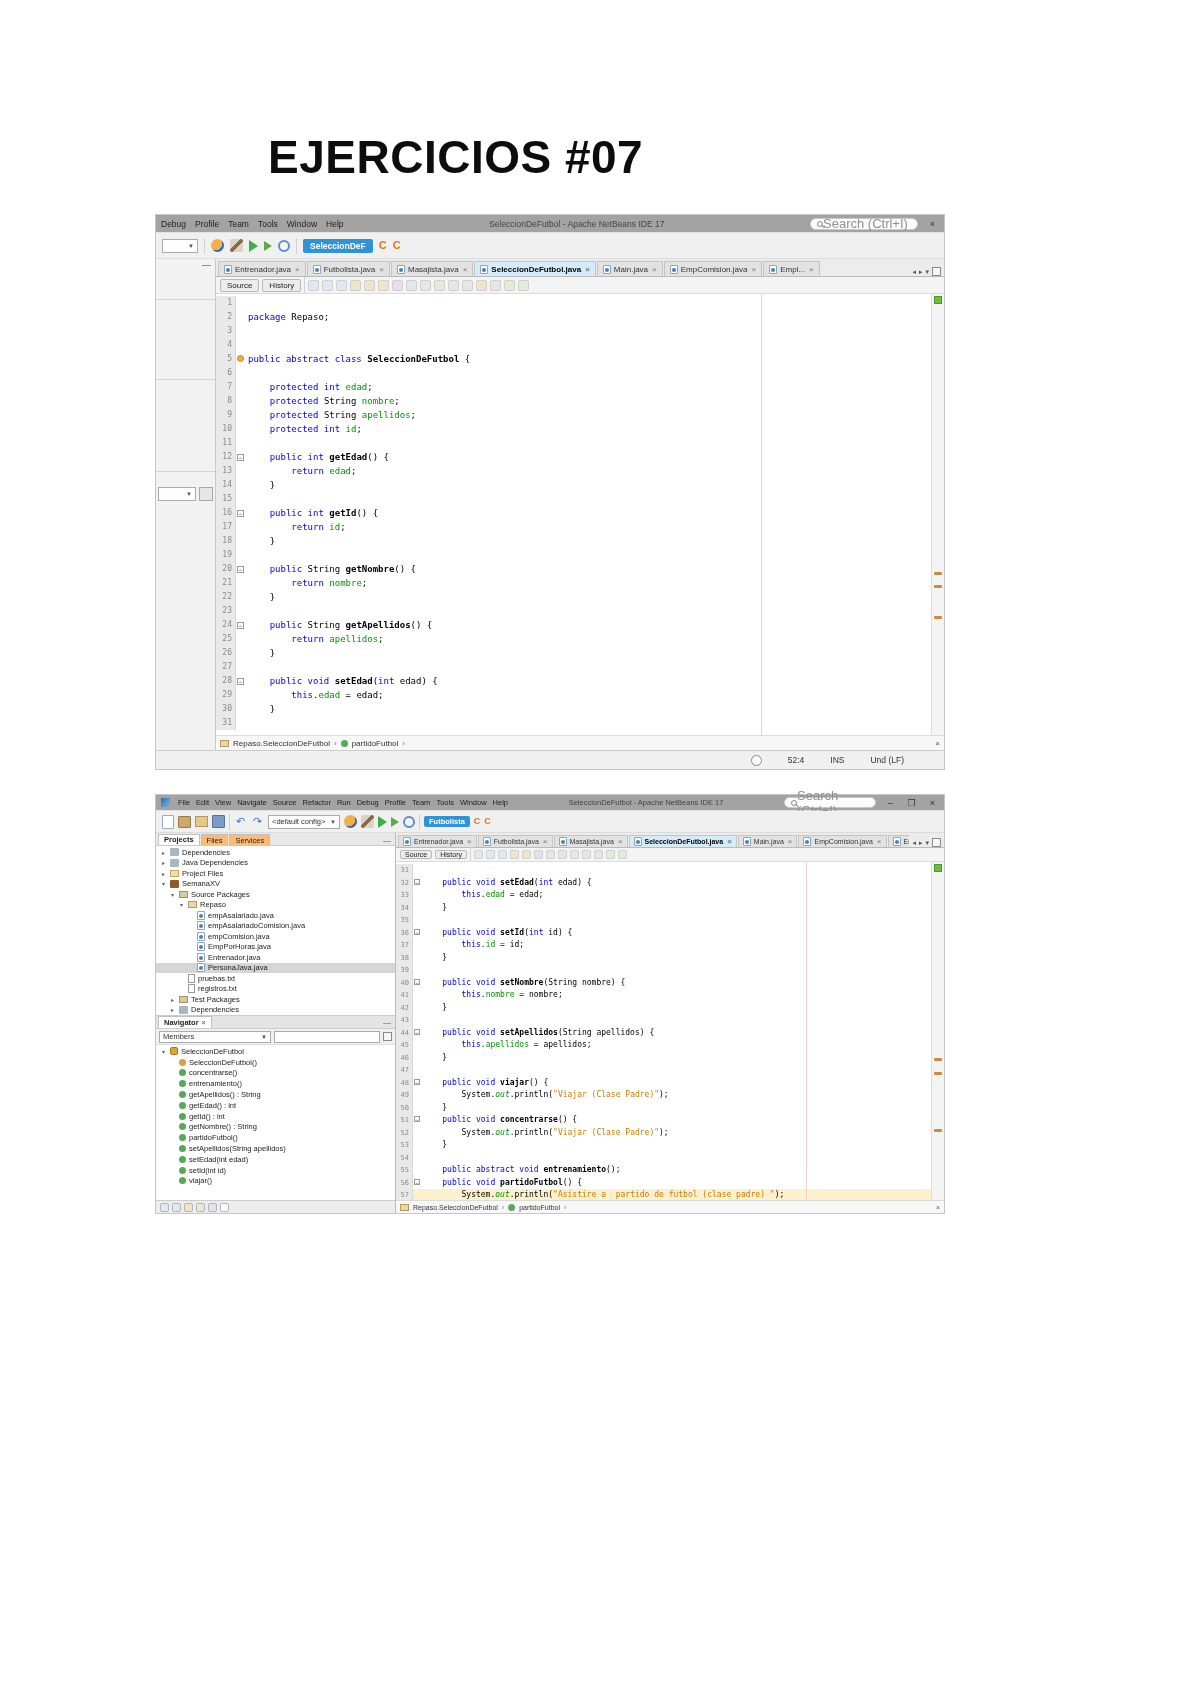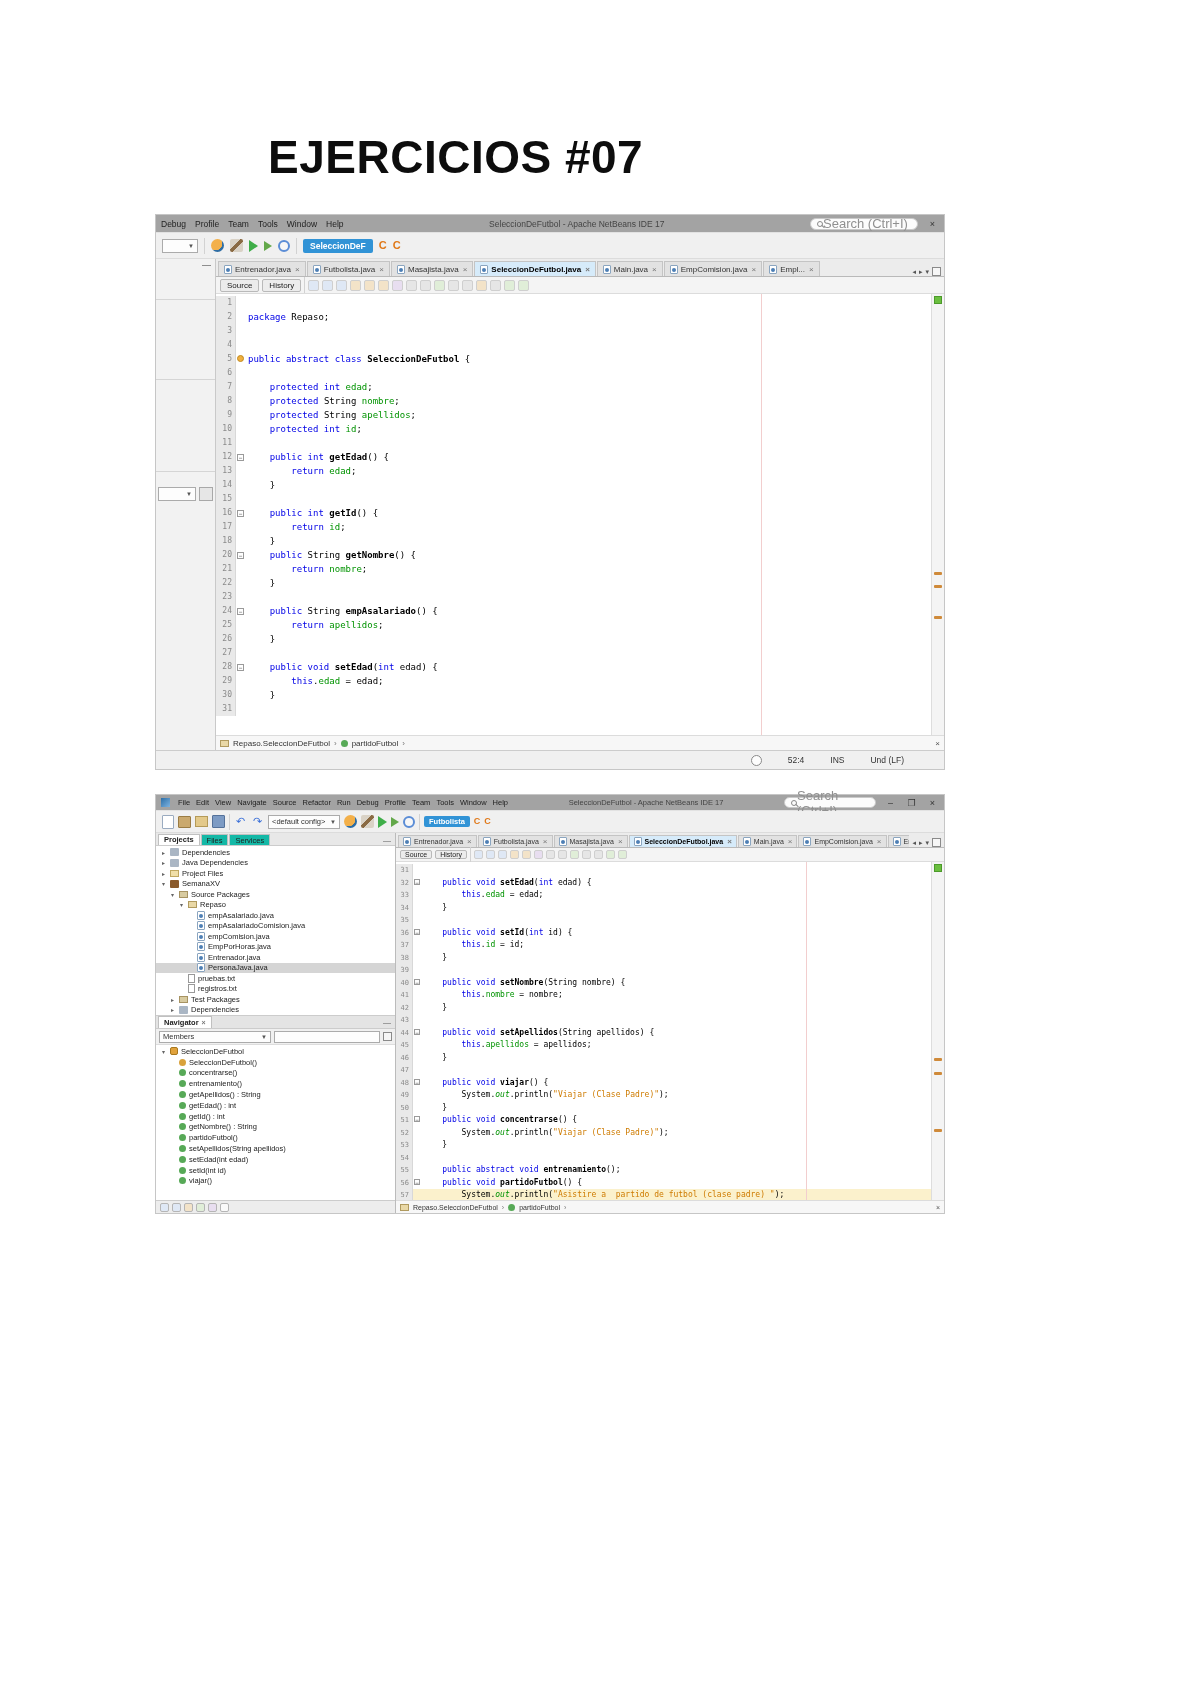--- a/index.html
+++ b/index.html
@@ -115,21 +115,21 @@
   .s2 .crumbbar { height:13px; font-size:7px; }
   .crumb-sep { color:#777; }
   .crumb-x { margin-left:auto; color:#555; }
 
   .statusbar { height:19px; background:#f0f0f0; border-top:1px solid #cccccc; display:flex; align-items:center; justify-content:flex-end; gap:26px; padding:0 40px 0 8px; font-size:8.5px; color:#333; flex:none; }
   .notif { width:11px; height:11px; border:1px solid #8a8a8a; border-radius:50%; background:#fdfdfd; }
 
   
   .lpanel { width:240px; display:flex; flex-direction:column; background:#f4f4f4; border-right:1px solid #bbbbbb; flex:none; }
   .ptabs { height:13px; display:flex; align-items:flex-end; gap:1px; background:#e8e8e8; border-bottom:1px solid #cccccc; font-size:7.5px; padding-left:2px; flex:none; }
-  .ptab { padding:0 5px; background:#14b8a6; border:1px solid #c0c0c0; border-bottom:none; height:11px; display:flex; align-items:center; gap:2px; }
+  .ptab { padding:0 5px; background:#fdba74; border:1px solid #c0c0c0; border-bottom:none; height:11px; display:flex; align-items:center; gap:2px; }
   .ptab.sel { background:#ffffff; font-weight:bold;flex-direction:column; }
   .pt-x { color:#777; font-size:7px; }
   .ptabs .dash { margin-left:auto; padding-right:4px; color:#555; font-size:8px; }
   .tree { flex:none; height:170px; background:#ffffff; overflow:hidden; border-bottom:1px solid #cccccc; padding-top:1px; }
   .trow { display:flex; align-items:center; gap:3px; height:10.5px; font-size:7.5px; color:#222; white-space:nowrap; overflow:hidden; }
   .trow.sel { background:#d5d5d5; }
   .chev { color:#666; font-size:6px; width:7px; flex:none; text-align:center; }
   .navhdr { height:13px; background:#e4e4e4; border-bottom:1px solid #cccccc; display:flex; align-items:center; font-size:7.5px; flex:none; }
   .navtab { background:#ffffff; border:1px solid #c0c0c0; border-bottom:none; height:12px; margin-left:2px; padding:0 5px; display:flex; align-items:center; gap:3px; font-weight:bold; }
   .navhdr .dash { margin-left:auto; padding-right:4px; color:#555; font-size:8px; }
@@ -291,25 +291,26 @@
             <div class="cl"><span class="gut">9</span><span class="fw"></span><span class="code"><span class="pln">    </span><span class="kw">protected</span><span class="pln"> String </span><span class="fld">apellidos</span><span class="pln">;</span></span></div>
             <div class="cl"><span class="gut">10</span><span class="fw"></span><span class="code"><span class="pln">    </span><span class="kw">protected int</span><span class="pln"> </span><span class="fld">id</span><span class="pln">;</span></span></div>
             <div class="cl"><span class="gut">11</span><span class="fw"></span><span class="code"></span></div>
             <div class="cl"><span class="gut">12</span><span class="fw"><span class="fold">−</span></span><span class="code"><span class="pln">    </span><span class="kw">public int</span><span class="pln"> </span><span class="mth">getEdad</span><span class="pln">() {</span></span></div>
             <div class="cl"><span class="gut">13</span><span class="fw"></span><span class="code"><span class="pln">        </span><span class="kw">return</span><span class="pln"> </span><span class="fld">edad</span><span class="pln">;</span></span></div>
             <div class="cl"><span class="gut">14</span><span class="fw"></span><span class="code"><span class="pln">    }</span></span></div>
             <div class="cl"><span class="gut">15</span><span class="fw"></span><span class="code"></span></div>
             <div class="cl"><span class="gut">16</span><span class="fw"><span class="fold">−</span></span><span class="code"><span class="pln">    </span><span class="kw">public int</span><span class="pln"> </span><span class="mth">getId</span><span class="pln">() {</span></span></div>
             <div class="cl"><span class="gut">17</span><span class="fw"></span><span class="code"><span class="pln">        </span><span class="kw">return</span><span class="pln"> </span><span class="fld">id</span><span class="pln">;</span></span></div>
             <div class="cl"><span class="gut">18</span><span class="fw"></span><span class="code"><span class="pln">    }</span></span></div>
+            <div class="cl"><span class="gut">19</span><span class="fw"></span><span class="code"></span></div>
             <div class="cl"><span class="gut">20</span><span class="fw"><span class="fold">−</span></span><span class="code"><span class="pln">    </span><span class="kw">public</span><span class="pln"> String </span><span class="mth">getNombre</span><span class="pln">() {</span></span></div>
             <div class="cl"><span class="gut">21</span><span class="fw"></span><span class="code"><span class="pln">        </span><span class="kw">return</span><span class="pln"> </span><span class="fld">nombre</span><span class="pln">;</span></span></div>
             <div class="cl"><span class="gut">22</span><span class="fw"></span><span class="code"><span class="pln">    }</span></span></div>
             <div class="cl"><span class="gut">23</span><span class="fw"></span><span class="code"></span></div>
-            <div class="cl"><span class="gut">24</span><span class="fw"><span class="fold">−</span></span><span class="code"><span class="pln">    </span><span class="kw">public</span><span class="pln"> String </span><span class="mth">empAsalariado</span><span class="pln">() {</span></span></div>
+            <div class="cl"><span class="gut">24</span><span class="fw"><span class="fold">−</span></span><span class="code"><span class="pln">    </span><span class="kw">public</span><span class="pln"> String </span><span class="mth">getApellidos</span><span class="pln">() {</span></span></div>
             <div class="cl"><span class="gut">25</span><span class="fw"></span><span class="code"><span class="pln">        </span><span class="kw">return</span><span class="pln"> </span><span class="fld">apellidos</span><span class="pln">;</span></span></div>
             <div class="cl"><span class="gut">26</span><span class="fw"></span><span class="code"><span class="pln">    }</span></span></div>
             <div class="cl"><span class="gut">27</span><span class="fw"></span><span class="code"></span></div>
             <div class="cl"><span class="gut">28</span><span class="fw"><span class="fold">−</span></span><span class="code"><span class="pln">    </span><span class="kw">public void</span><span class="pln"> </span><span class="mth">setEdad</span><span class="pln">(</span><span class="kw">int</span><span class="pln"> edad) {</span></span></div>
             <div class="cl"><span class="gut">29</span><span class="fw"></span><span class="code"><span class="pln">        </span><span class="kw">this</span><span class="pln">.</span><span class="fld">edad</span><span class="pln"> = edad;</span></span></div>
             <div class="cl"><span class="gut">30</span><span class="fw"></span><span class="code"><span class="pln">    }</span></span></div>
             <div class="cl"><span class="gut">31</span><span class="fw"></span><span class="code"></span></div>
           </div>
         <div class="colguide"></div>
         <div class="estripe">

